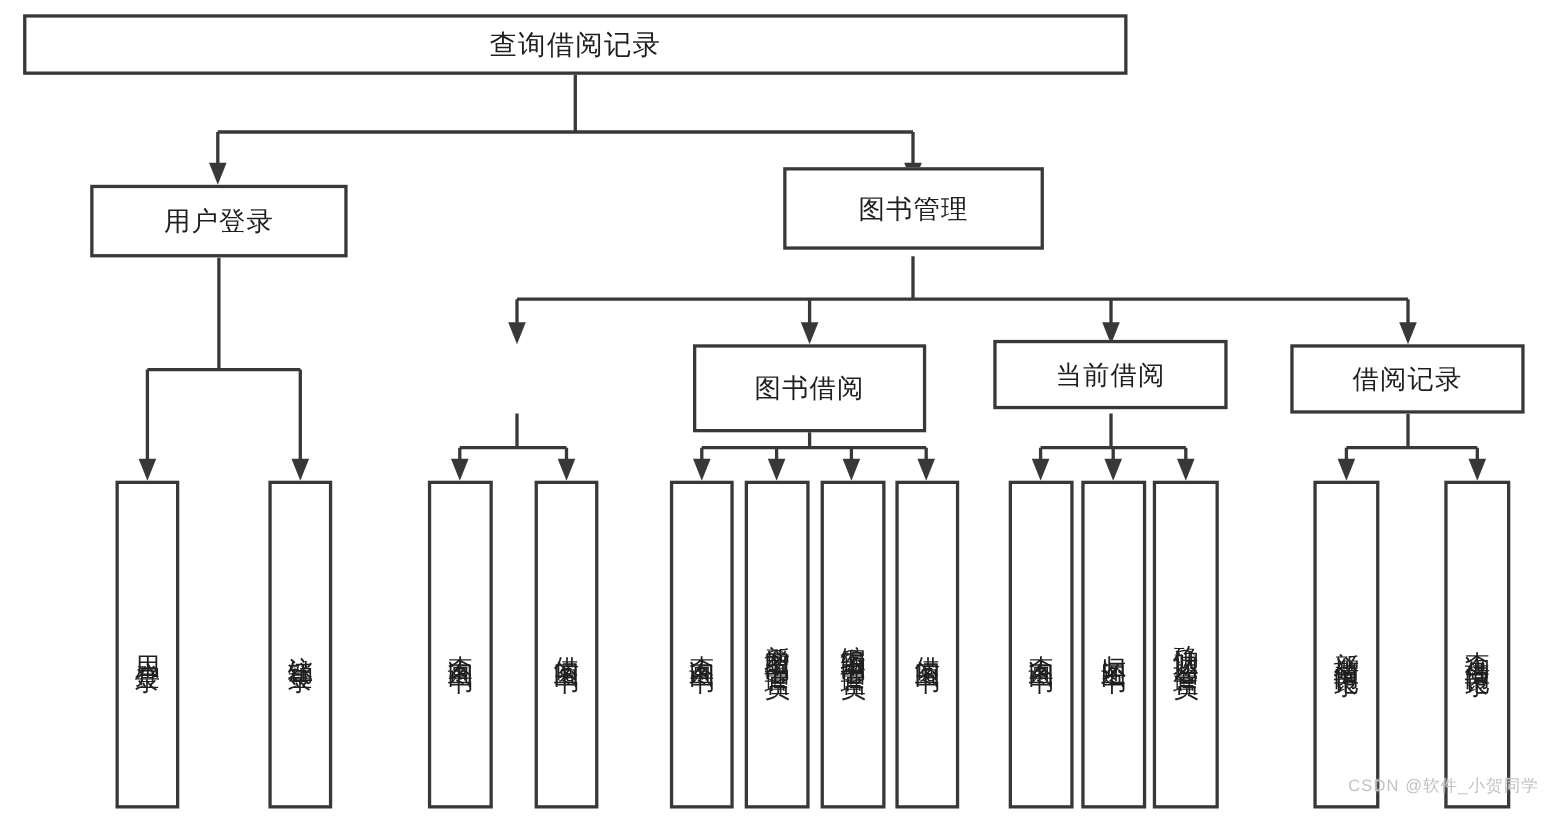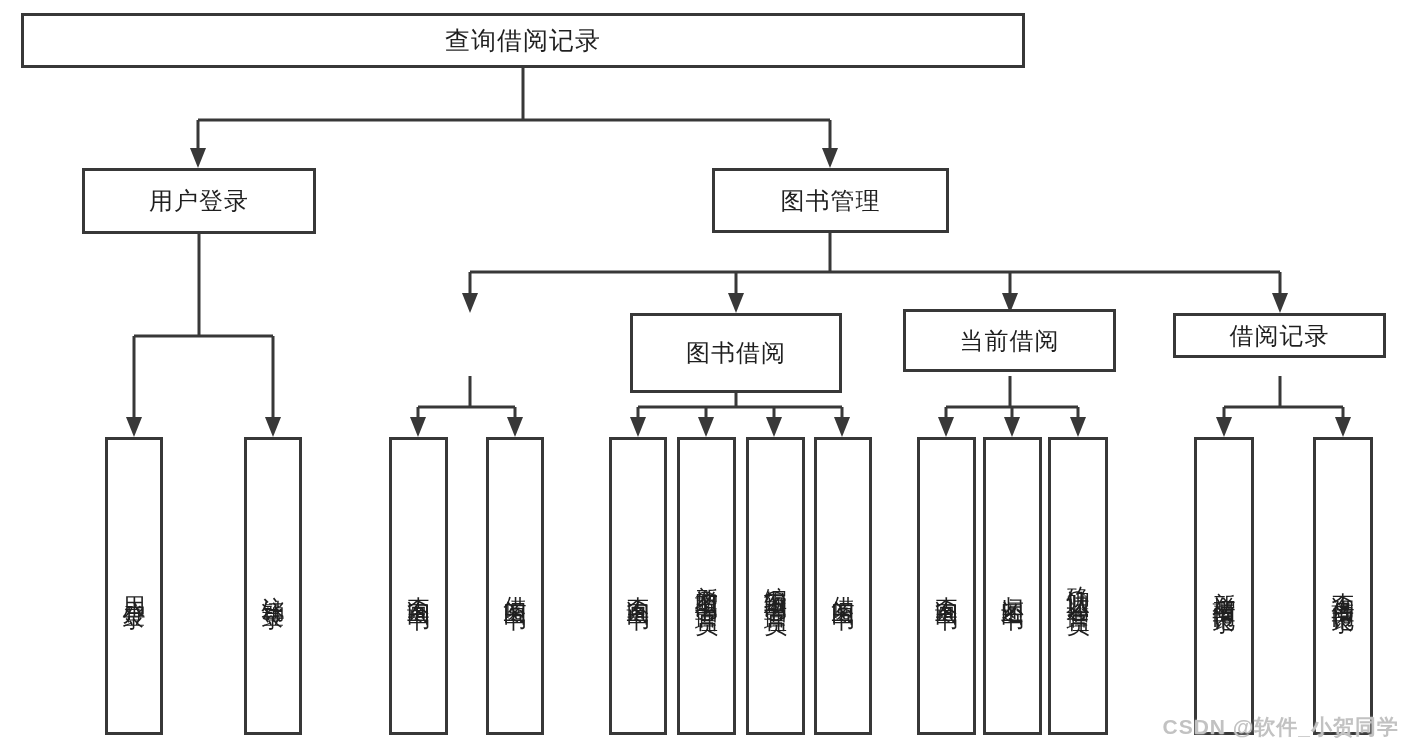--- a/index.html
+++ b/index.html
@@ -33,27 +33,26 @@
   .node.root{font-size:25px;}
   .node.leaf{
     font-size:23px;
     letter-spacing:4px;
     writing-mode:vertical-rl;
     text-orientation:mixed;
     line-height:1;
   }
   .watermark{
     position:absolute;
-    right:6px;bottom:6px;
-    font-size:21px;
+    right:6px;bottom:23px;
+    font-size:15px;
     color:var(--wm);
     letter-spacing:1px;
     text-shadow:0 0 2px #fff;
     white-space:nowrap;
-    font-weight:bold;
   }
 </style>
 </head>
 <body>
 
 <div class="canvas">
 
   <svg class="connectors" width="1405" height="747" viewBox="0 0 1405 747">
     <g stroke="#383838" stroke-width="3" fill="none">
 
@@ -90,25 +89,25 @@
       <polygon points="1004,417 1020,417 1012,437"></polygon>
       <polygon points="1070,417 1086,417 1078,437"></polygon>
       <polygon points="1216,417 1232,417 1224,437"></polygon>
       <polygon points="1335,417 1351,417 1343,437"></polygon>
     </g>
   </svg>
 
   <div class="node root h" style="left:21px;top:13px;width:1004px;height:55px">查询借阅记录</div>
 
   <div class="node h" style="left:82px;top:168px;width:234px;height:66px">用户登录</div>
-  <div class="node h" style="left:712px;top:168px;width:237px;height:65px">图书管理</div>
+  <div class="node h" style="left:712px;top:152px;width:237px;height:75px">图书管理</div>
 
   <div class="node h" style="left:630px;top:313px;width:212px;height:80px">图书借阅</div>
   <div class="node h" style="left:903px;top:309px;width:213px;height:63px">当前借阅</div>
-  <div class="node h" style="left:1173px;top:313px;width:213px;height:45px">借阅记录</div>
+  <div class="node h" style="left:1173px;top:313px;width:213px;height:63px">借阅记录</div>
 
   <div class="node leaf" style="left:105px;top:437px;width:58px;height:298px">用户登录</div>
   <div class="node leaf" style="left:244px;top:437px;width:58px;height:298px">注销登录</div>
 
   <div class="node leaf" style="left:389px;top:437px;width:59px;height:298px">查询图书</div>
   <div class="node leaf" style="left:486px;top:437px;width:58px;height:298px">借阅图书</div>
 
   <div class="node leaf" style="left:609px;top:437px;width:58px;height:298px">查询图书</div>
   <div class="node leaf" style="left:677px;top:437px;width:59px;height:298px">新增图书（管理员）</div>
   <div class="node leaf" style="left:746px;top:437px;width:59px;height:298px">编辑图书（管理员）</div>

